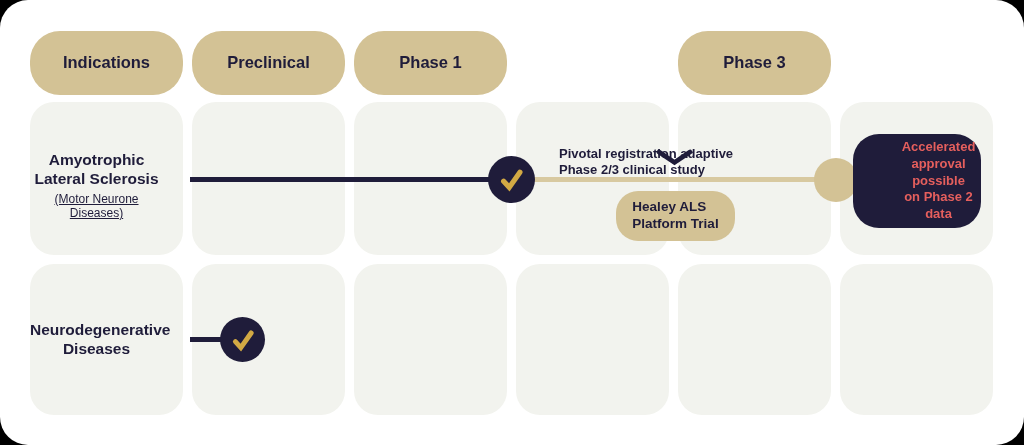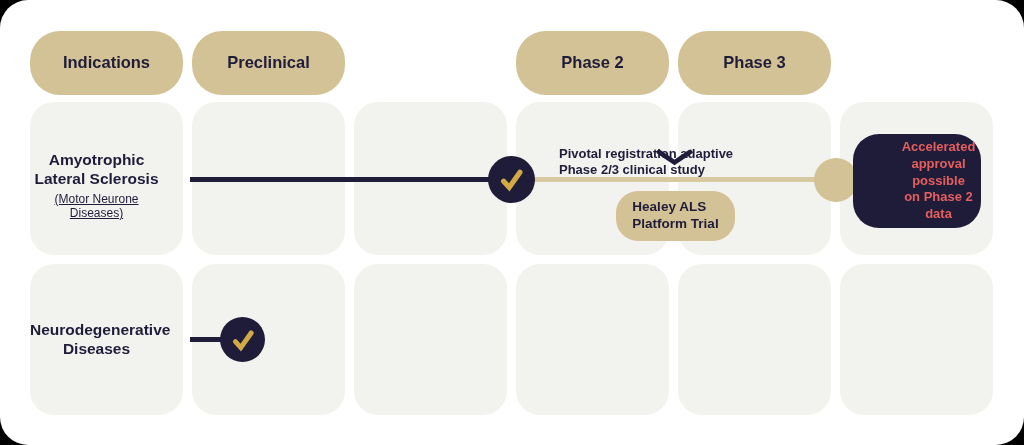--- a/index.html
+++ b/index.html
@@ -67,21 +67,21 @@
     padding-left:43px;
   }
 </style>
 </head>
 <body>
 
 <div class="canvas">
 
   <div class="pill" style="left:30px">Indications</div>
   <div class="pill" style="left:192px">Preclinical</div>
-  <div class="pill" style="left:516px">Phase 2</div>
+  <div class="pill" style="left:354px">Phase 1</div>
   <div class="pill" style="left:678px">Phase 3</div>
 
   <div class="cell" style="left:30px;top:102px"></div>
   <div class="cell" style="left:192px;top:102px"></div>
   <div class="cell" style="left:354px;top:102px"></div>
   <div class="cell" style="left:516px;top:102px"></div>
   <div class="cell" style="left:678px;top:102px"></div>
   <div class="cell" style="left:840px;top:102px"></div>
 
   <div class="cell r2" style="left:30px;top:264px"></div>

